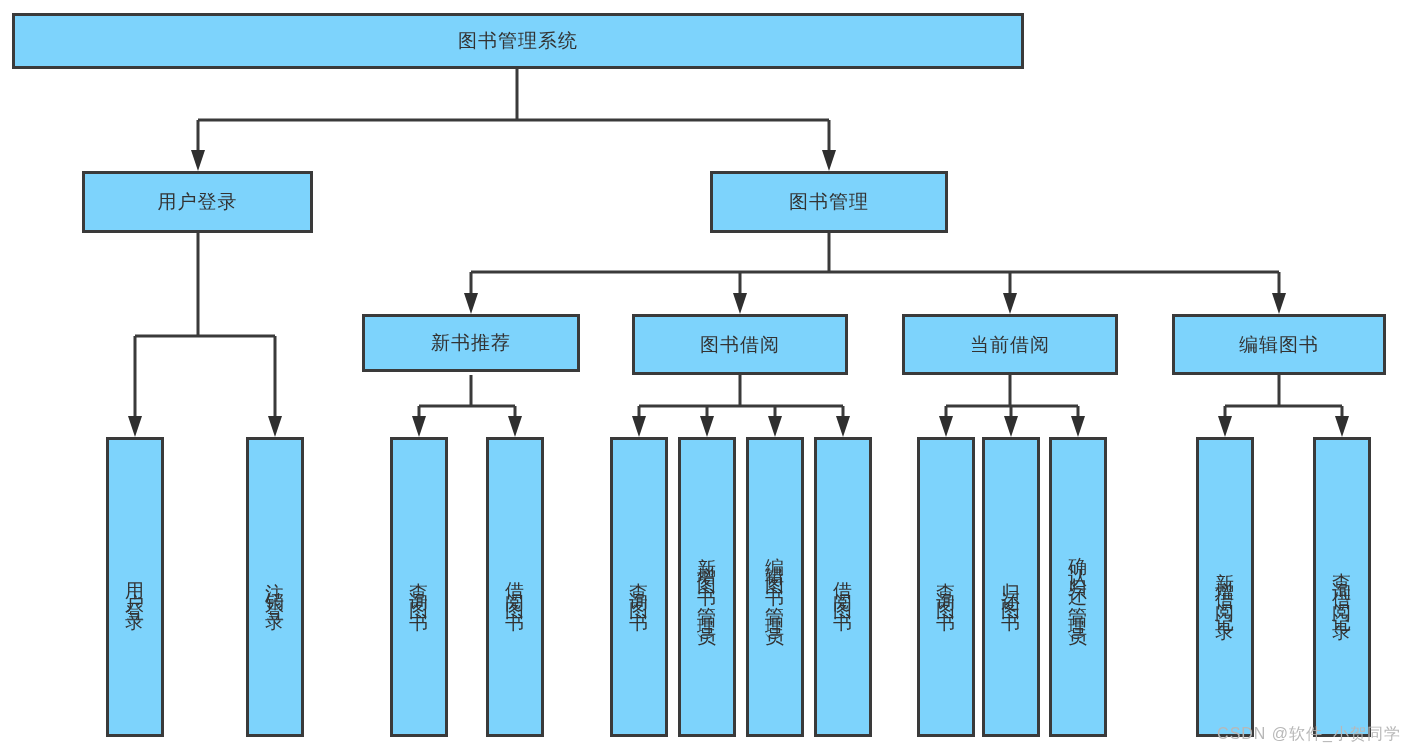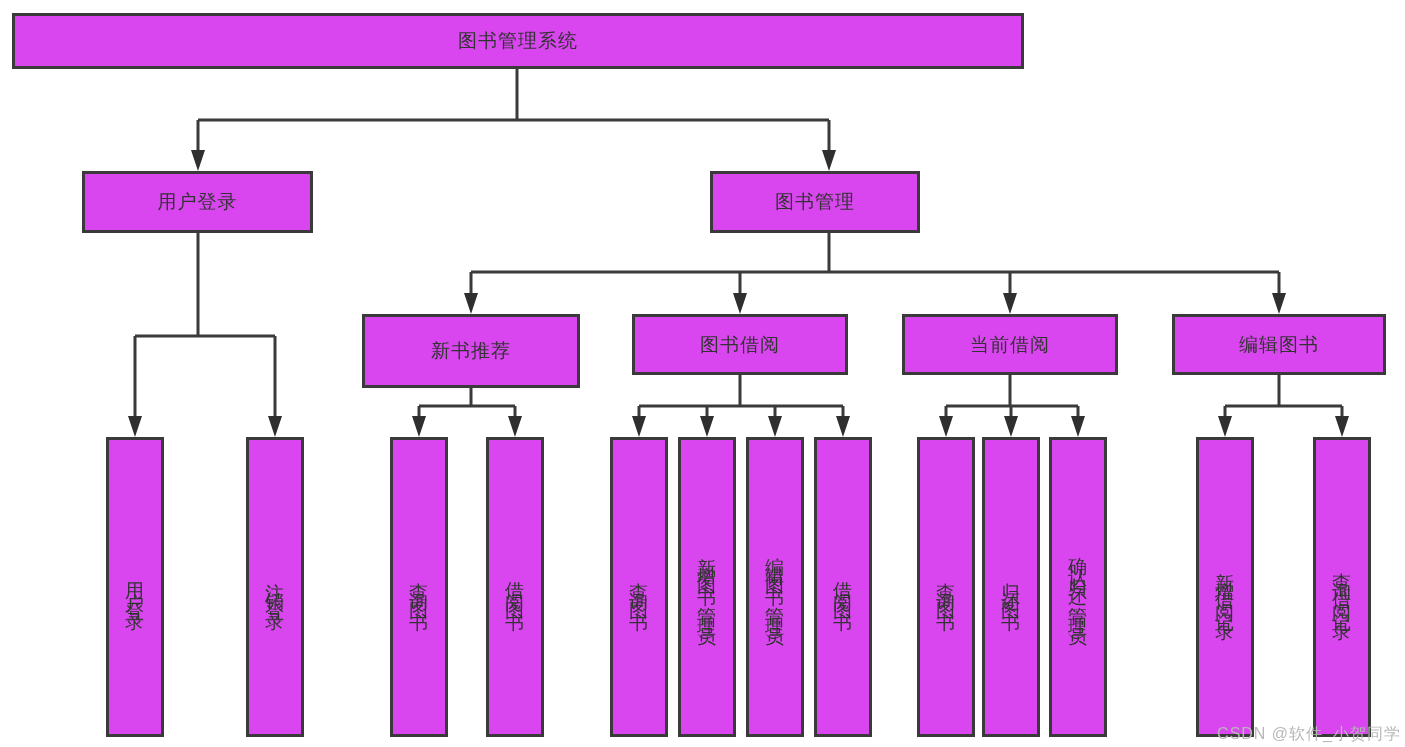--- a/index.html
+++ b/index.html
@@ -23,21 +23,21 @@
   svg.connectors {
     position: absolute;
     left: 0;
     top: 0;
     z-index: 0;
   }
   .node {
     position: absolute;
     box-sizing: border-box;
     border: 3px solid #3a3a3a;
-    background: #d946ef;
+    background: #7dd3fc;
     display: flex;
     align-items: center;
     justify-content: center;
     color: #333333;
     font-size: 19px;
     letter-spacing: 1px;
     z-index: 1;
     text-align: center;
   }
   .node.h-node span {
@@ -106,25 +106,25 @@
     </g>
   </svg>
 
   <div class="node h-node" style="left:12px; top:13px; width:1012px; height:56px;">
     <span>图书管理系统</span>
   </div>
 
   <div class="node h-node" style="left:82px; top:171px; width:231px; height:62px;">
     <span>用户登录</span>
   </div>
-  <div class="node h-node" style="left:710px; top:171px; width:210px; height:62px;">
+  <div class="node h-node" style="left:710px; top:171px; width:238px; height:62px;">
     <span>图书管理</span>
   </div>
 
-  <div class="node h-node" style="left:362px; top:314px; width:218px; height:74px;text-align:right;">
+  <div class="node h-node" style="left:362px; top:314px; width:218px; height:58px;text-align:right;">
     <span>新书推荐</span>
   </div>
   <div class="node h-node" style="left:632px; top:314px; width:216px; height:61px;">
     <span>图书借阅</span>
   </div>
   <div class="node h-node" style="left:902px; top:314px; width:216px; height:61px;">
     <span>当前借阅</span>
   </div>
   <div class="node h-node" style="left:1172px; top:314px; width:214px; height:61px;">
     <span>编辑图书</span>

